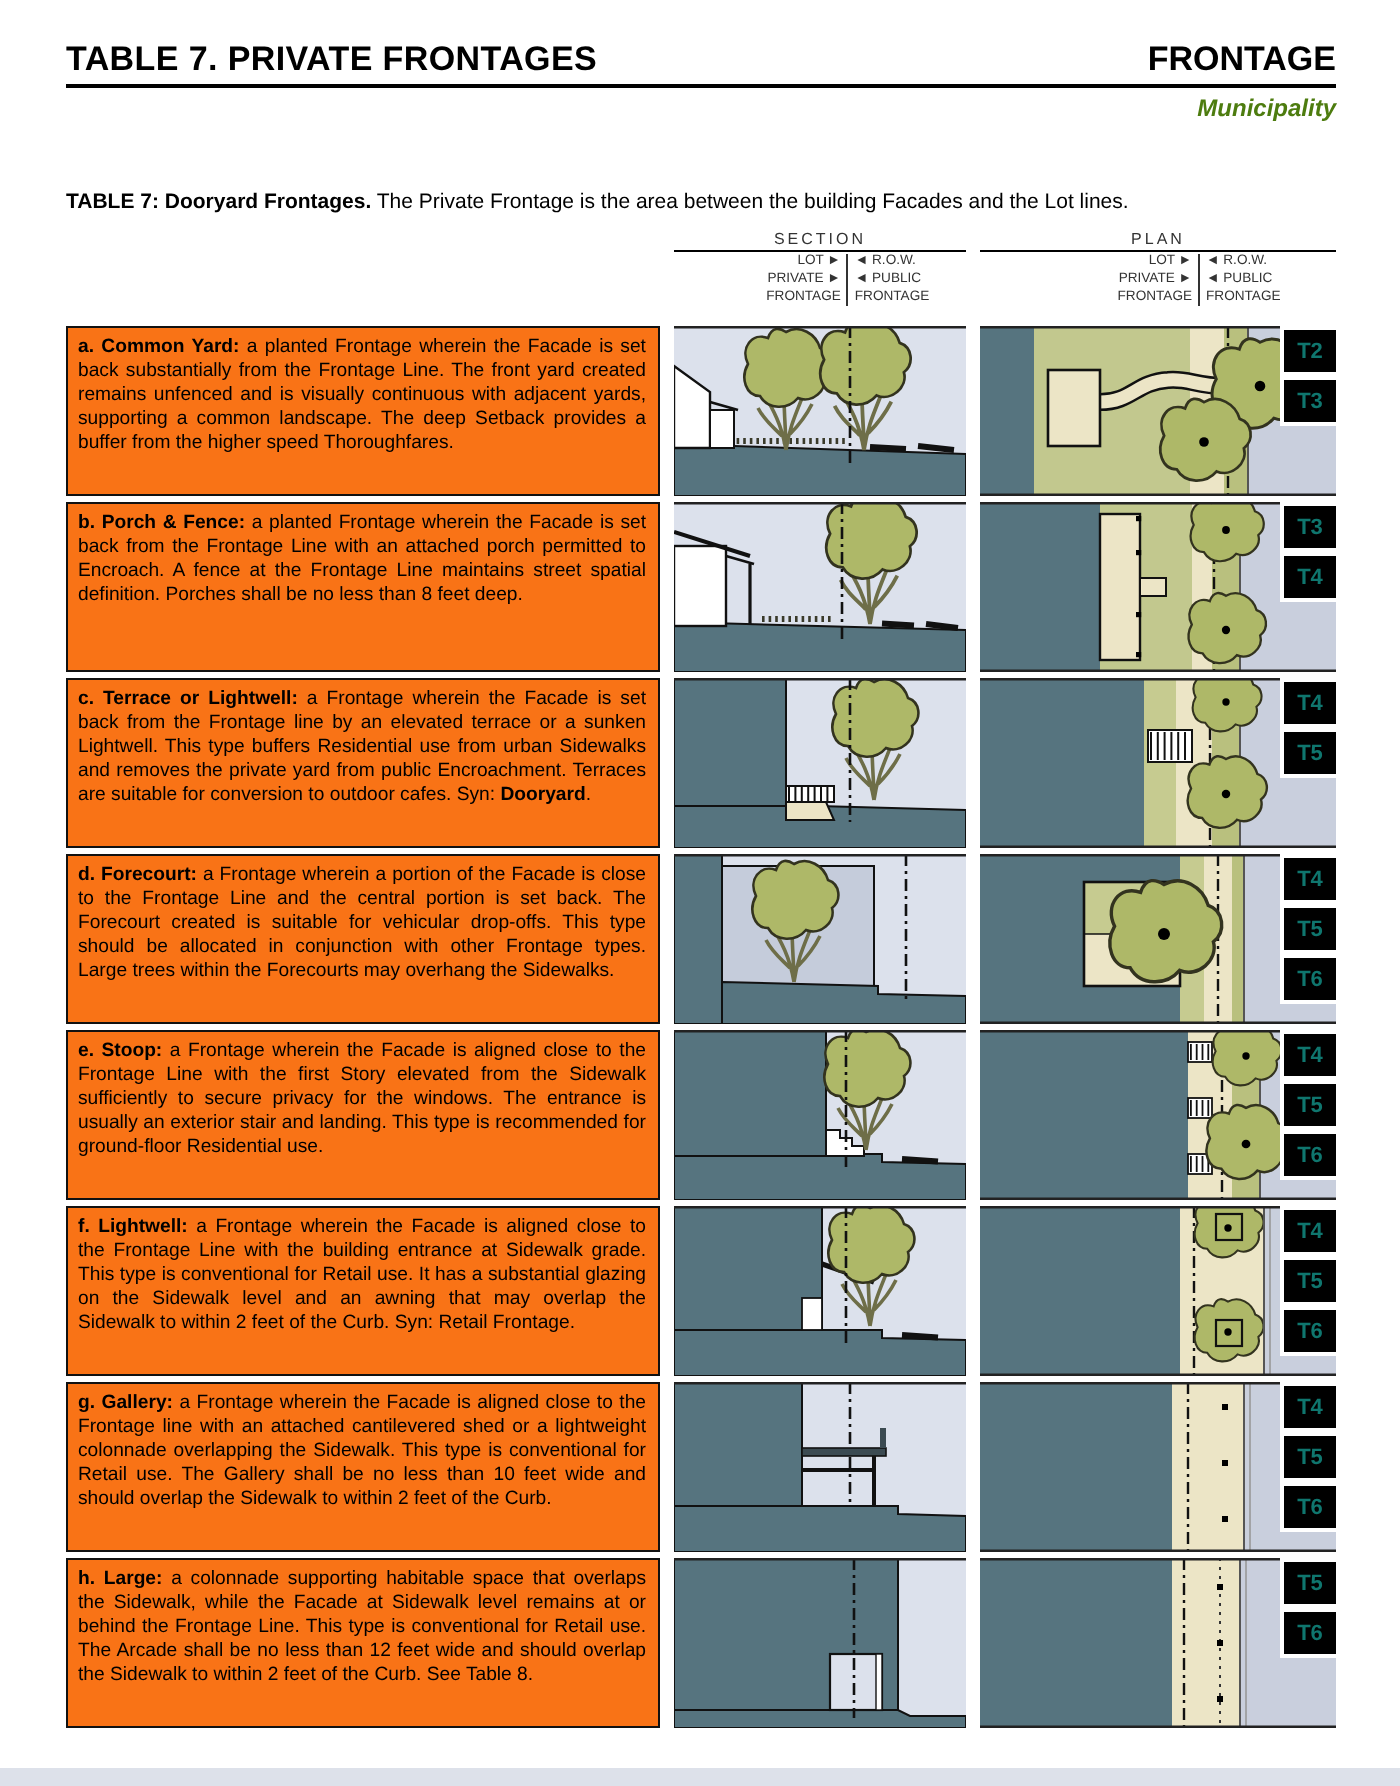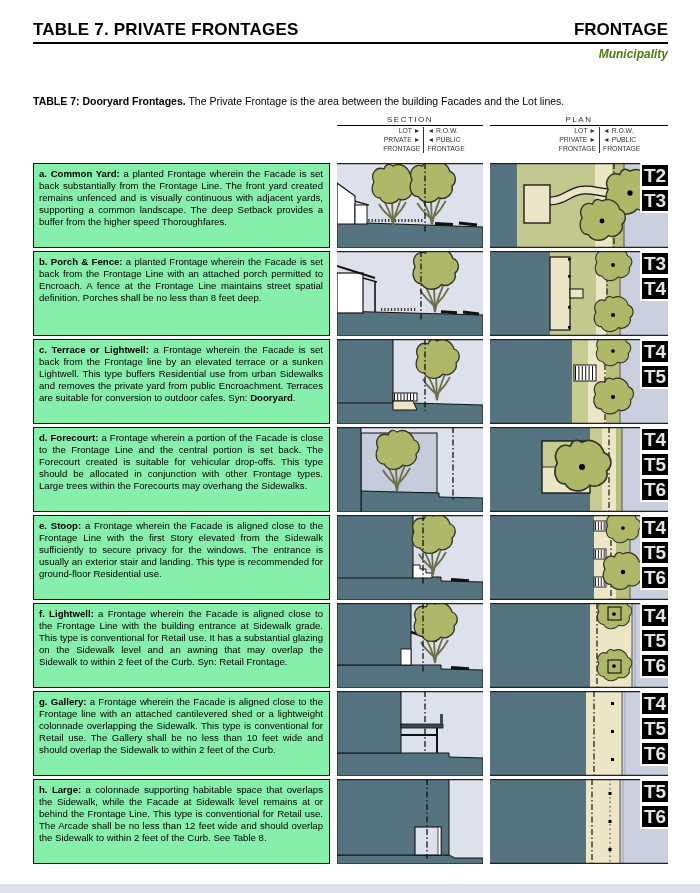--- a/index.html
+++ b/index.html
@@ -20,29 +20,29 @@
   
   .colhead{position:relative;height:46px;margin-top:8px;}
   .chblock{position:absolute;top:0;}
   .chblock .cht{font-size:8px;letter-spacing:1.5px;color:#333;text-align:center;
       border-bottom:1.5px solid #000;padding-bottom:1px;}
   .chlabels{display:flex;font-size:6.8px;color:#333;line-height:1.3;margin-top:1px;}
   .chl{text-align:right;padding-right:3px;}
   .chr{text-align:left;padding-left:3px;border-left:1px solid #333;}
   
   .row{display:flex;height:85px;margin-bottom:3px;position:relative;}
-  .txt{box-sizing:border-box;width:297px;margin-right:7px;background:#86efac;
+  .txt{box-sizing:border-box;width:297px;margin-right:7px;background:#f97316;
        border:1px solid #111;padding:4px 6px 3px 5px;font-size:9.6px;line-height:1.24;
        text-align:justify;}
   .txt .lead{font-weight:bold;}
   .txt .bld{font-weight:bold;}
   .diag{display:block;margin-right:7px;}
   .plan{display:block;}
   .tags{position:absolute;right:0;top:2px;display:flex;flex-direction:column;gap:4px;align-items:flex-end;}
-  .tag{width:26px;height:21px;background:#000;color:#e5e5e5;font-weight:bold;font-size:19px;
+  .tag{width:26px;height:21px;background:#000;color:#0f766e;font-weight:bold;font-size:11px;
        display:flex;align-items:center;justify-content:center;box-shadow:0 0 0 2px #fff;}
   .rows-wrap{margin-top:2px;}
   .footer-strip{position:absolute;left:0;bottom:0;width:700px;height:9px;background:#dde1ea;}
 </style>
 </head>
 <body>
 
 <svg width="0" height="0" style="position:absolute" aria-hidden="true">
   <defs>
     <path id="canopy" d="M0,-19 C7,-23 15,-18 17,-11 C23,-9 24,-1 19,3 C21,10 13,17 6,14 C1,20 -9,20 -13,13 C-20,13 -23,4 -19,-3 C-23,-11 -17,-19 -9,-16 C-7,-22 -3,-21 0,-19 Z"></path>

